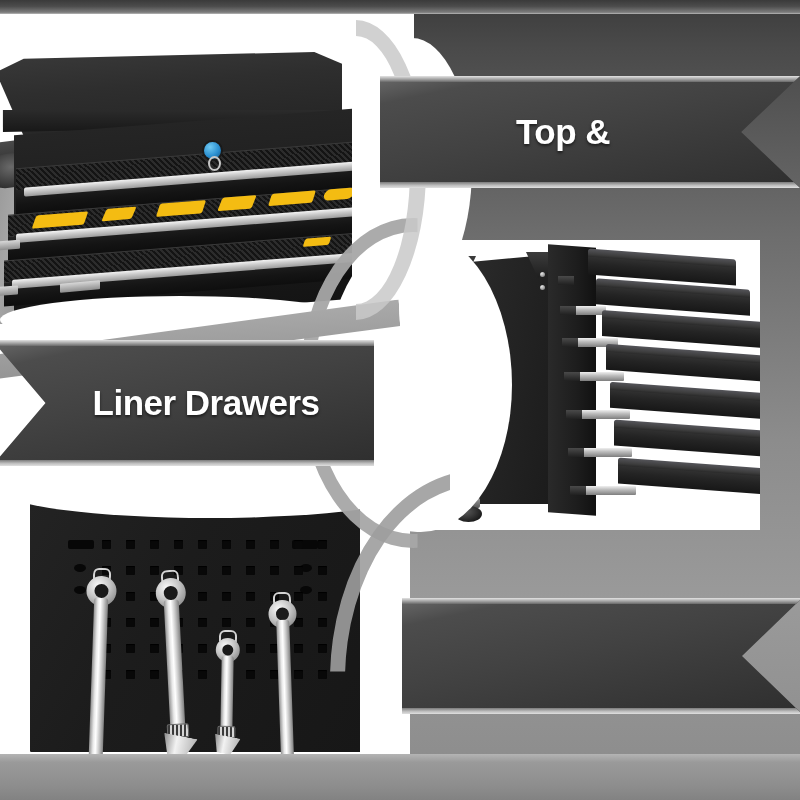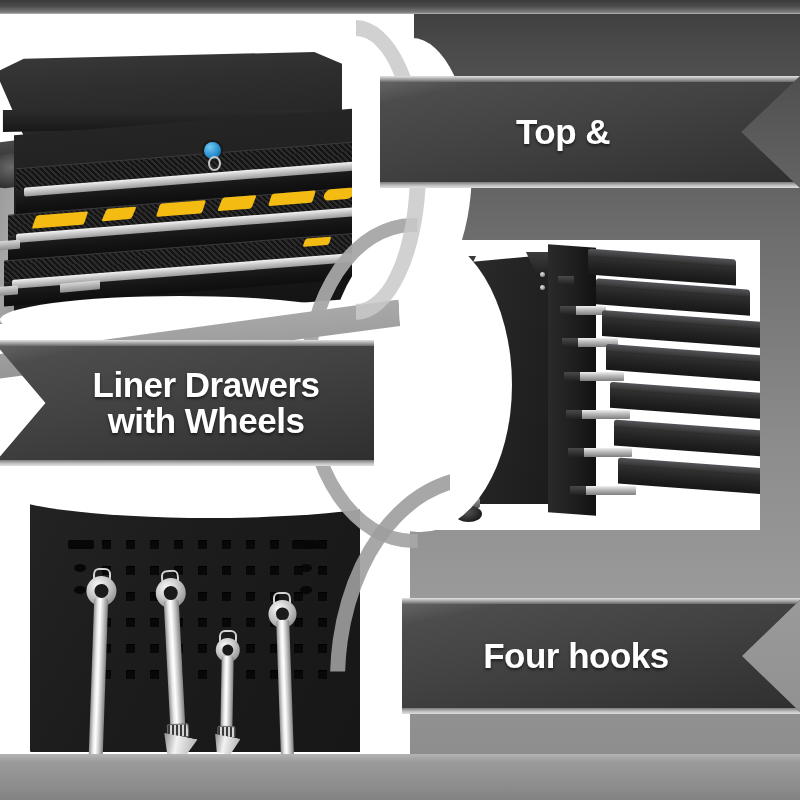--- a/index.html
+++ b/index.html
@@ -522,28 +522,26 @@
   </div>
 
   <div class="ribbon" id="ribbon-2">
     <div class="shape">
       <div class="shape-inner"></div>
       <div class="shape-hl-top"></div>
       <div class="shape-hl-bot"></div>
     </div>
     <div class="ribbon-text">
       <span class="l">Liner Drawers</span>
-      <span class="l">with Wheels</span>
     </div>
   </div>
 
   <div class="ribbon" id="ribbon-3">
     <div class="shape">
       <div class="shape-inner"></div>
       <div class="shape-hl-top"></div>
       <div class="shape-hl-bot"></div>
     </div>
     <div class="ribbon-text">
-      <span class="l">Four hooks</span>
     </div>
   </div>
 
 </div>
 
 </body></html>

